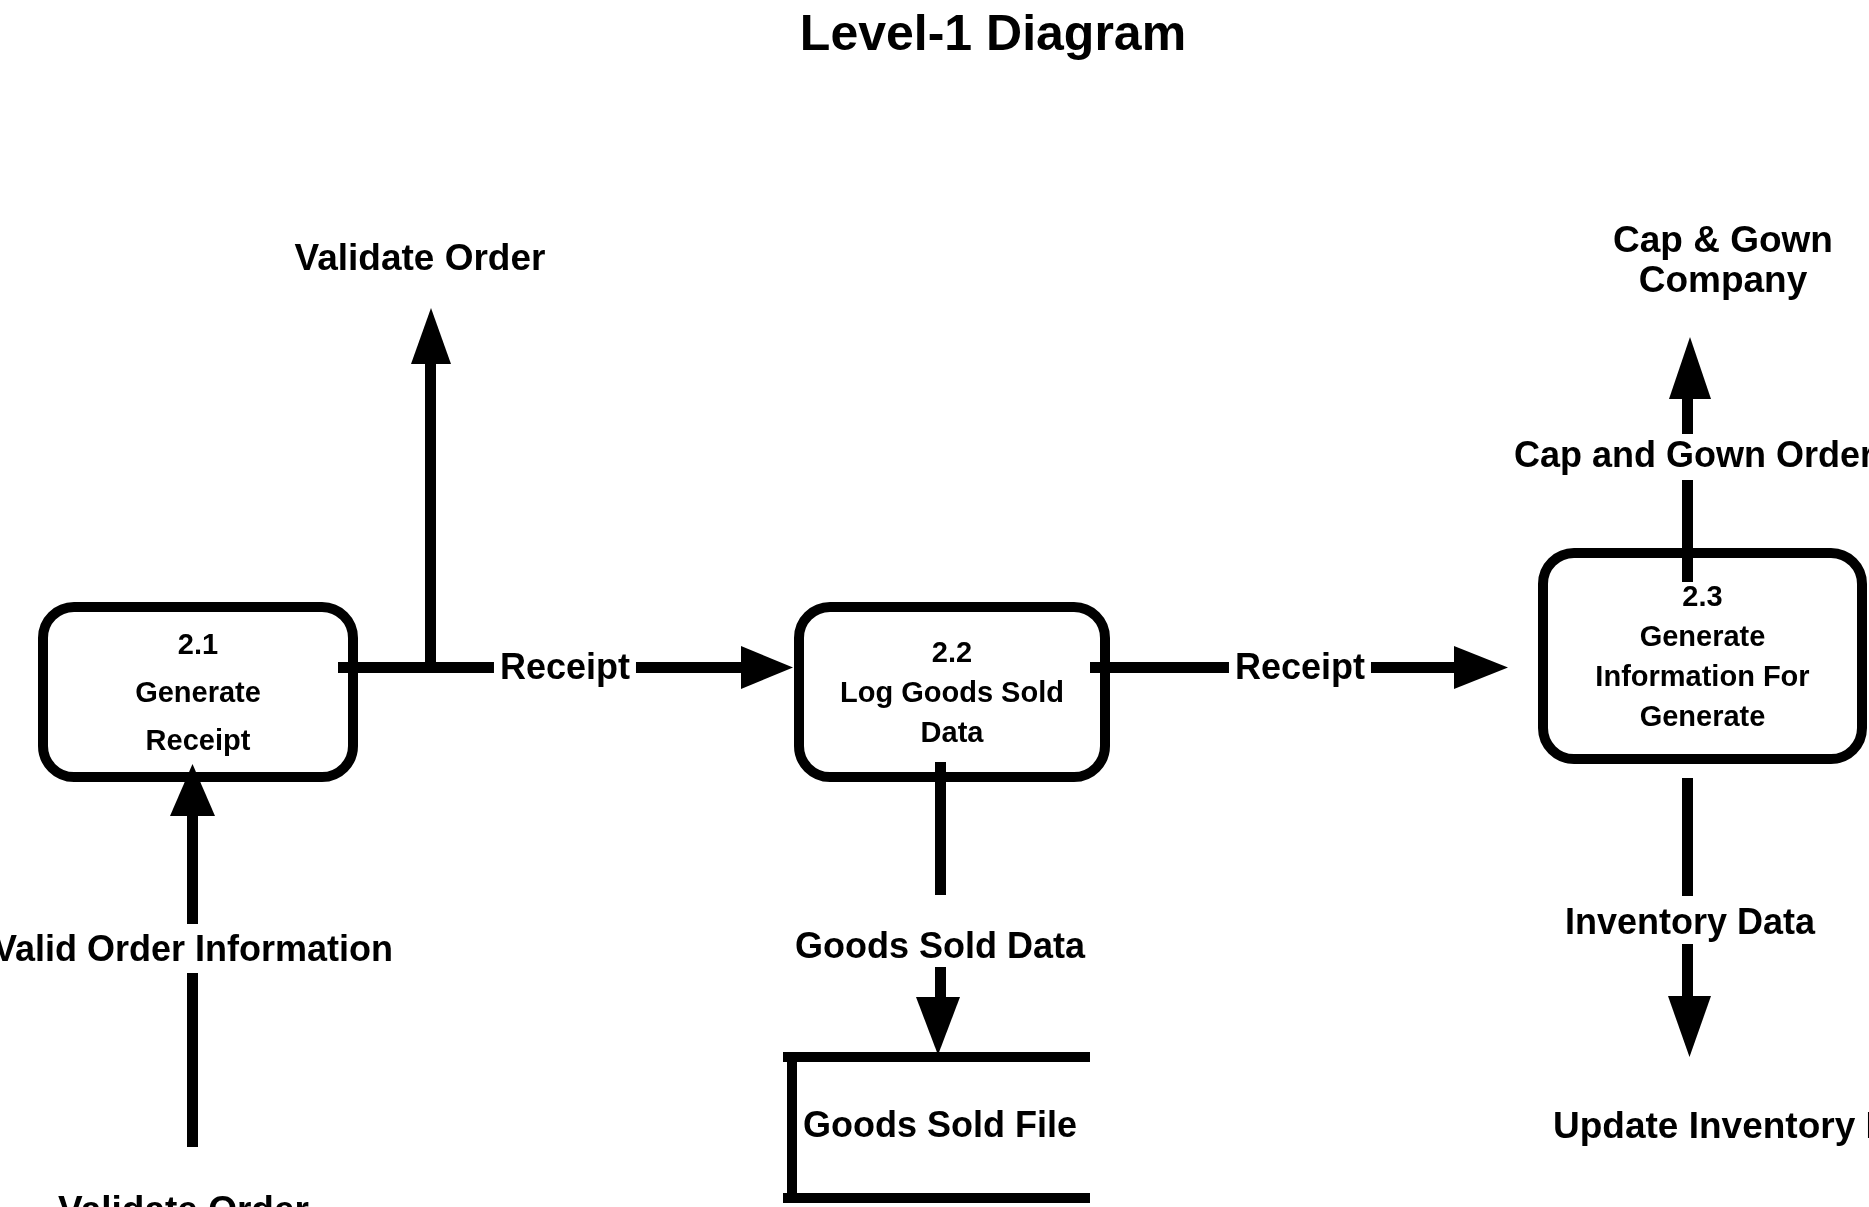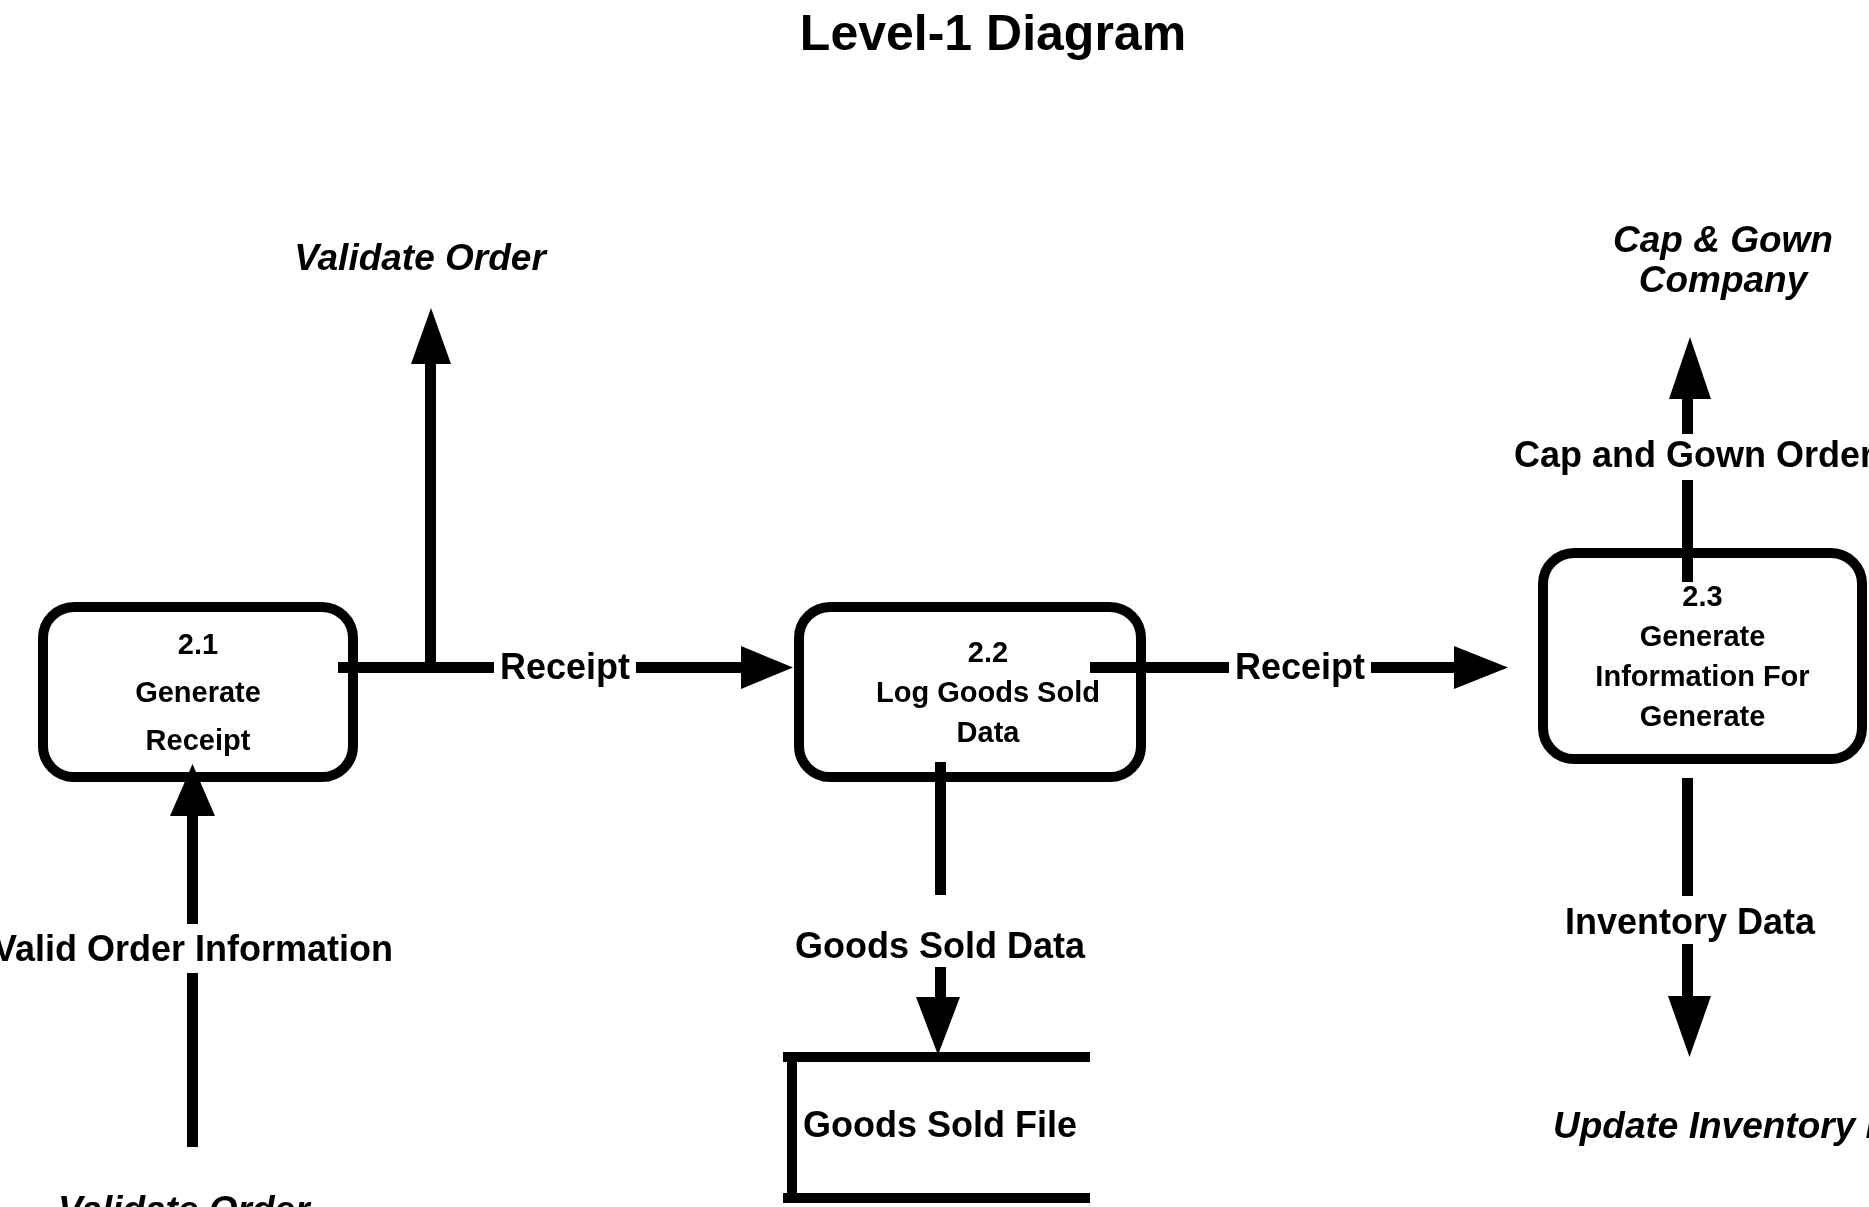--- a/index.html
+++ b/index.html
@@ -14,21 +14,21 @@
   .process{
     position:absolute;border:10px solid #000;border-radius:36px;background:#fff;
     display:flex;flex-direction:column;align-items:center;justify-content:center;
     font-size:29px;font-weight:bold;line-height:40px;text-align:center;
   }
   .edge-label{
     position:absolute;transform:translateX(-50%);font-size:36px;font-weight:bold;
     white-space:nowrap;line-height:42px;background:#fff;padding:0 6px;
   }
   .entity-label{
-    position:absolute;font-size:37px;font-weight:bold;font-style:italic;
+    position:absolute;font-size:37px;font-weight:bold;
     white-space:nowrap;line-height:40px;text-align:center;
   }
   .centerx{transform:translateX(-50%);}
   .line{position:absolute;background:#000;}
   .arrow{position:absolute;background:#000;}
   .arrow.up{clip-path:polygon(50% 0,100% 100%,0 100%);}
   .arrow.down{clip-path:polygon(0 0,100% 0,50% 100%);}
   .arrow.right{clip-path:polygon(0 0,100% 50%,0 100%);}
 </style>
 </head>
@@ -48,21 +48,21 @@
   <div class="entity-label" style="left:1553px;top:1106px;">Update Inventory File</div>
 
   <div class="entity-label" style="left:58px;top:1190px;">Validate Order</div>
 
   <div class="process" style="left:38px;top:602px;width:300px;height:160px;gap:8px;">
     <div>2.1</div>
     <div>Generate</div>
     <div>Receipt</div>
   </div>
 
-  <div class="process" style="left:794px;top:602px;width:296px;height:160px;padding-left:36px;">
+  <div class="process" style="left:794px;top:602px;width:296px;height:160px;">
     <div>2.2</div>
     <div>Log Goods Sold</div>
     <div>Data</div>
   </div>
 
   <div class="process" style="left:1538px;top:548px;width:309px;height:196px;">
     <div>2.3</div>
     <div>Generate</div>
     <div>Information For</div>
     <div>Generate</div>

